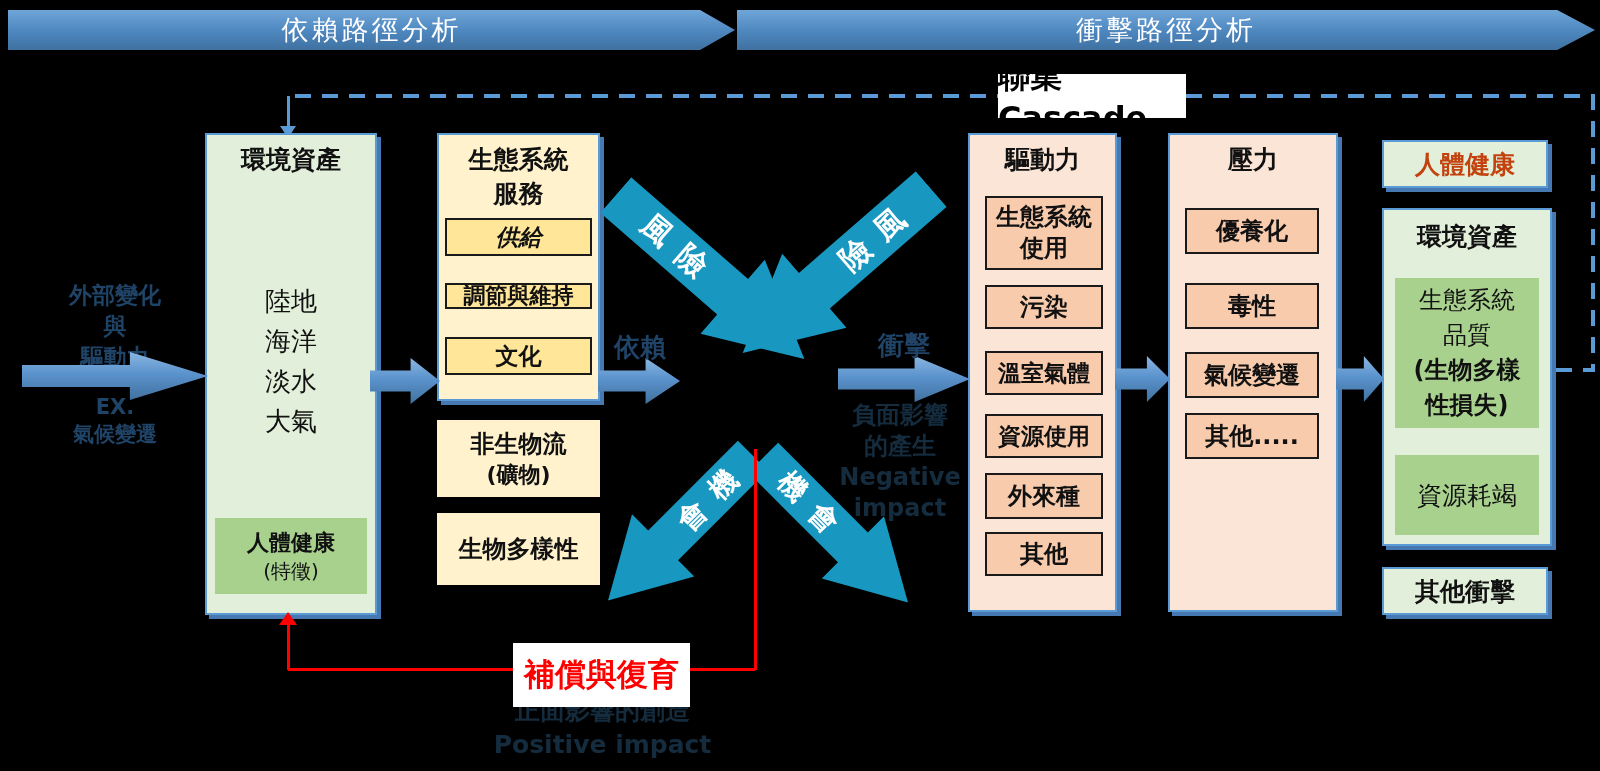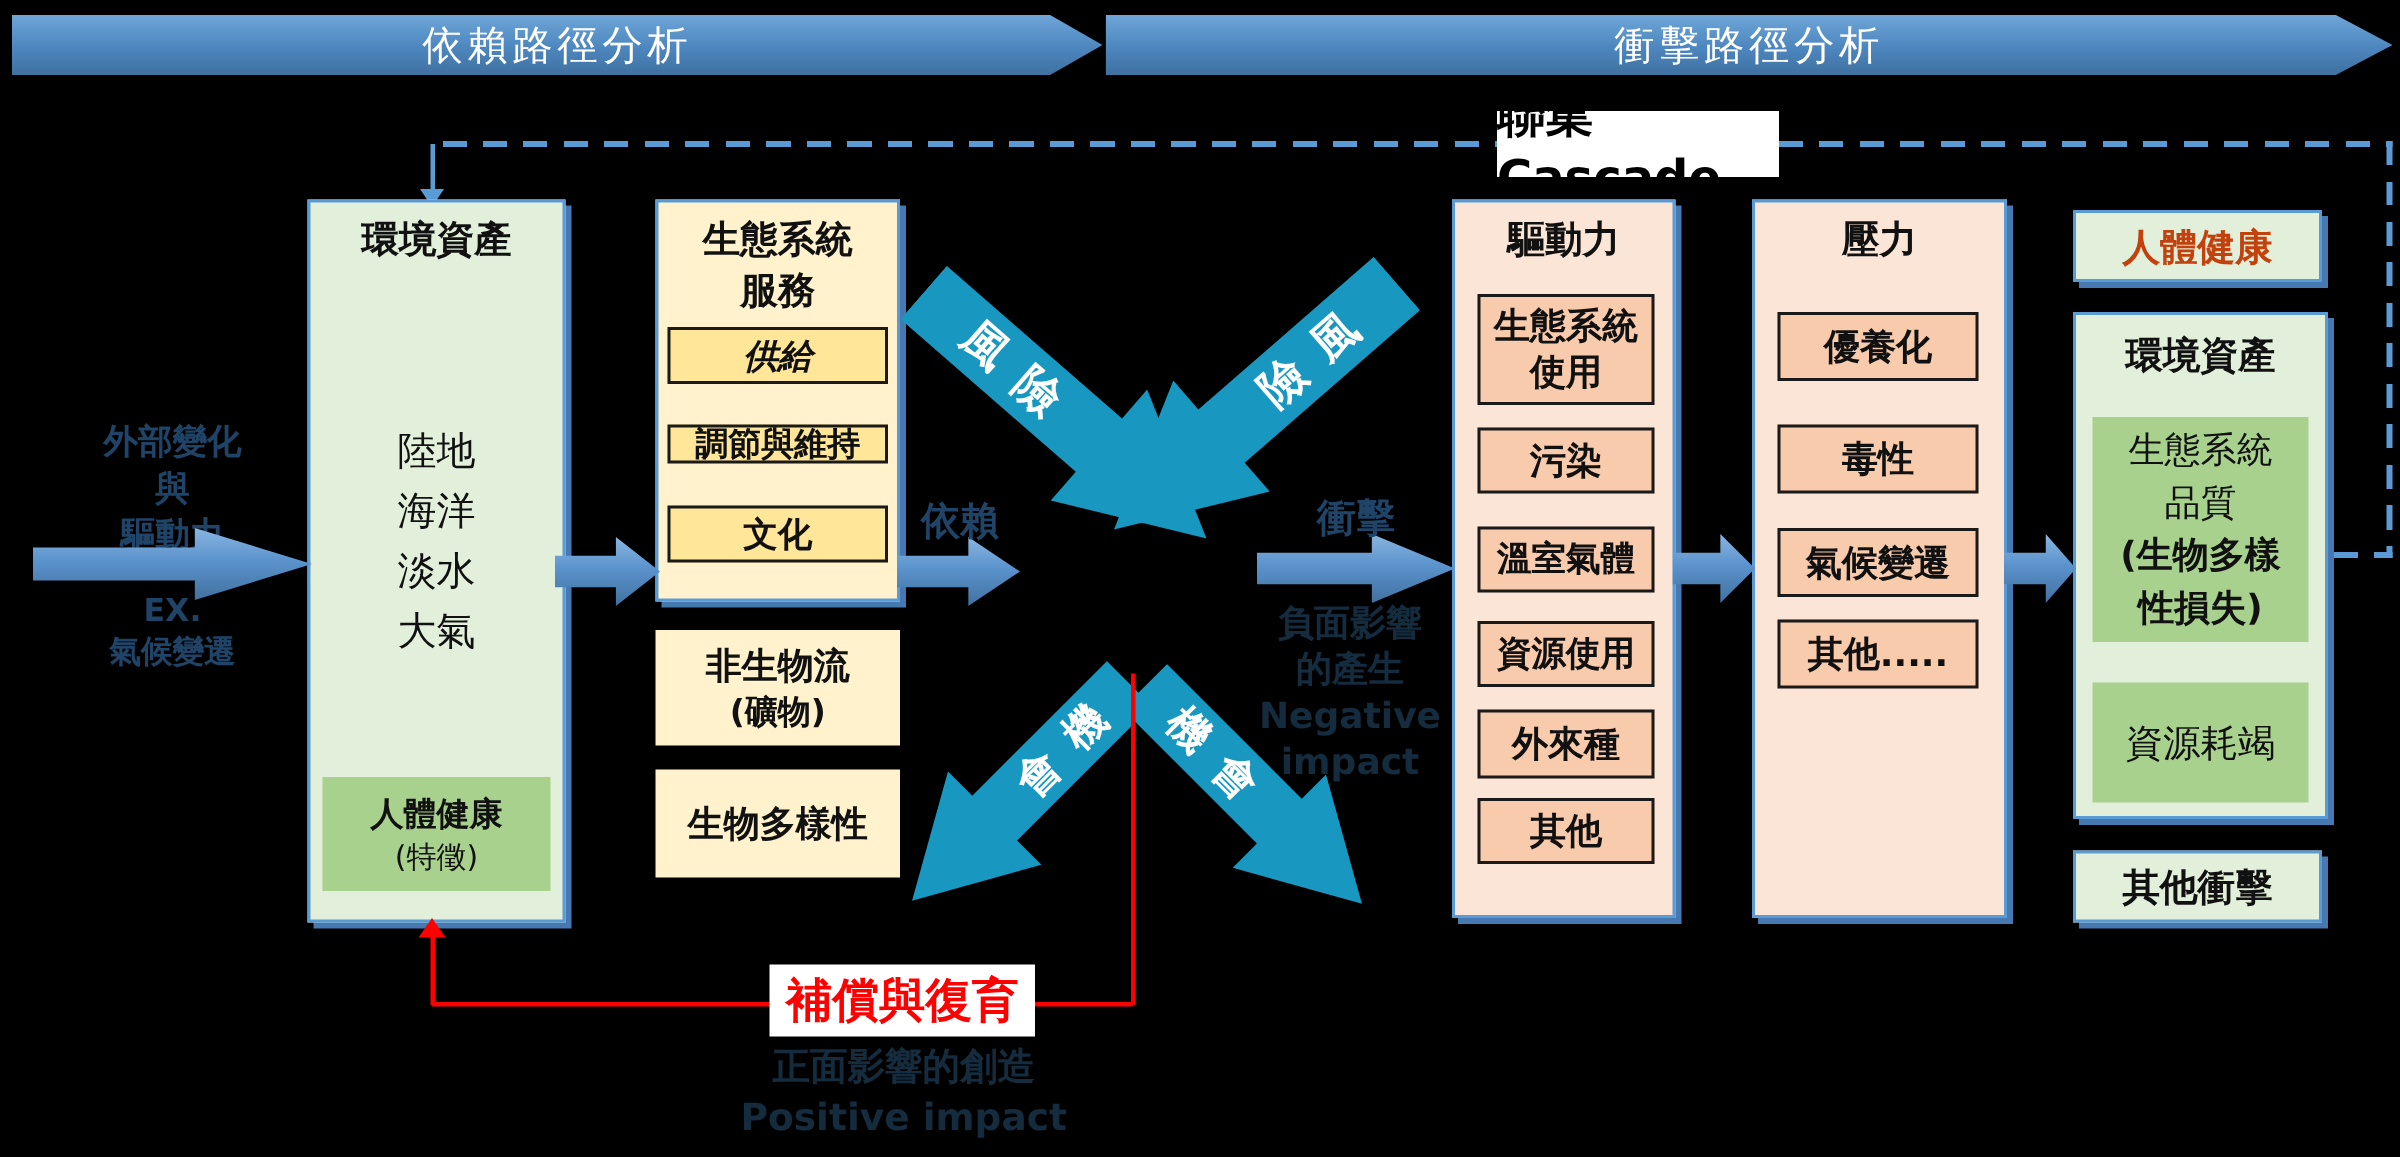--- a/index.html
+++ b/index.html
@@ -212,20 +212,20 @@
     <div style="font-weight:700;">性損失)</div>
   </div>
   <div class="abs inner-green ctext" style="left:1395px;top:455px;width:144px;height:80px;display:flex;align-items:center;justify-content:center;font-size:25px;">資源耗竭</div>
 
   <div class="abs panel p-green" style="left:1382px;top:567px;width:166px;height:48px;display:flex;align-items:center;justify-content:center;font-weight:700;font-size:25px;color:#111;">其他衝擊</div>
 
   <div class="abs red" style="left:754px;top:449px;width:3px;height:221px;"></div>
   <div class="abs red" style="left:288px;top:668px;width:467px;height:3px;"></div>
   <div class="abs red" style="left:287px;top:624px;width:3px;height:46px;"></div>
   <div class="abs tri-up-red" style="left:279px;top:612px;"></div>
-  <div class="abs comp" style="left:513px;top:643px;width:177px;height:48px;">補償與復育</div>
+  <div class="abs comp" style="left:513px;top:643px;width:177px;height:64px;">補償與復育</div>
 
   <div class="abs faint" style="left:490px;top:694px;width:225px;font-size:25px;line-height:34px;">
     <div>正面影響的創造</div>
     <div>Positive impact</div>
   </div>
 
 </div>
 
 </body></html>

